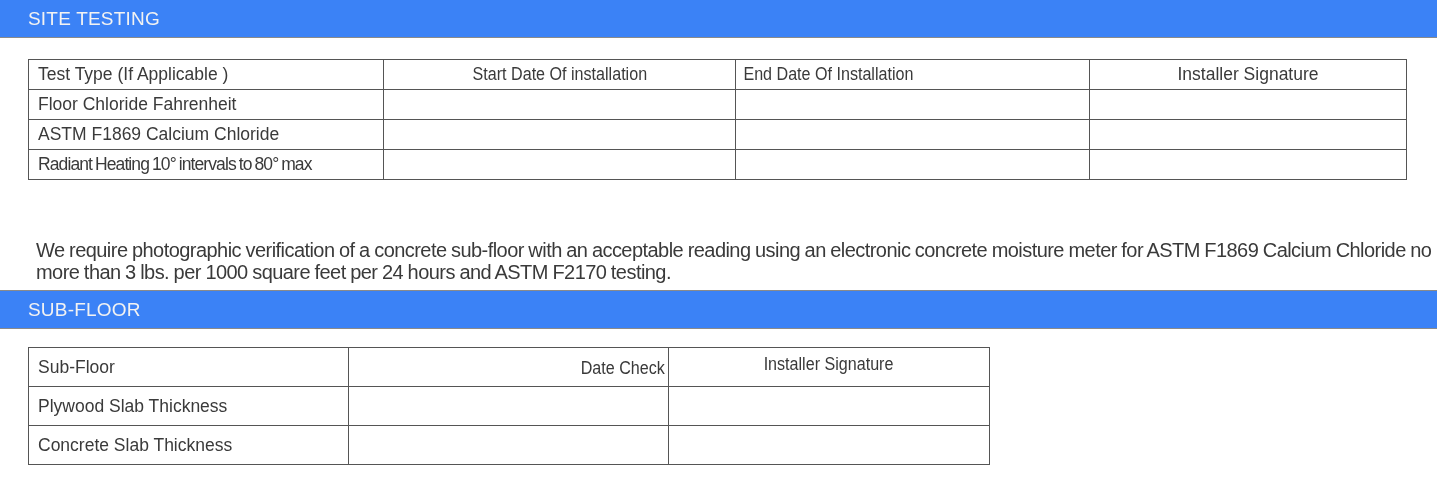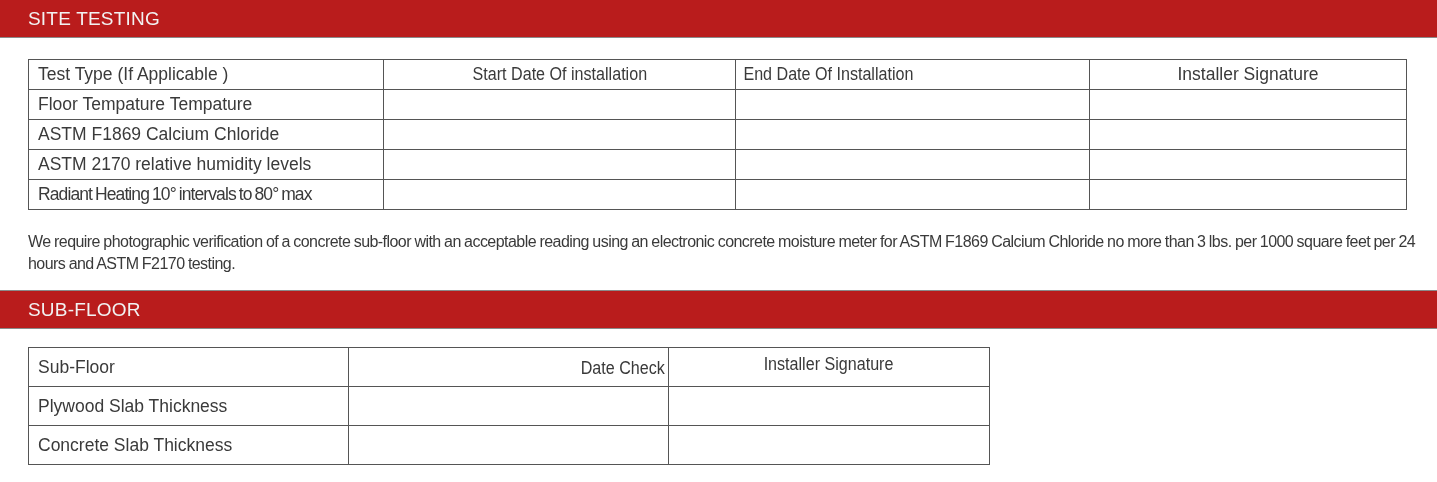--- a/index.html
+++ b/index.html
@@ -12,21 +12,21 @@
       height: 482px;
       position: relative;
       overflow: hidden;
       font-family: "Liberation Sans", "DejaVu Sans", sans-serif;
       color: #3a3a3a;
     }
     .section-bar {
       position: absolute;
       left: 0;
       width: 1437px;
-      background: #b91c1c;
+      background: #3b82f6;
       color: #f2f2f2;
       box-sizing: border-box;
       padding-left: 28px;
       font-size: 19px;
       letter-spacing: 0.2px;
       display: flex;
       align-items: center;
       border-bottom: 1px solid #8a8a8a;
     }
     #bar-site { top: 0; height: 38px; }
@@ -65,26 +65,26 @@
       display: inline-block;
       transform: scaleX(0.92);
       transform-origin: center;
     }
 
     #note {
       position: absolute;
       left: 28px;
       top: 231px;
       width: 1400px;
-      font-size: 16px;
+      font-size: 20px;
       line-height: 22px;
       color: #3a3a3a;
       letter-spacing: -0.55px;
       word-spacing: -0.5px;
-      margin: 0;
+      margin: 8px;
     }
 
     #table-sub {
       left: 28px;
       top: 347px;
       width: 961px;
     }
     #table-sub th, #table-sub td { height: 39px; }
     #table-sub .c0 { width: 320px; text-align: left; padding-left: 9px; }
     #table-sub .c1 { width: 320px; text-align: right; }
@@ -100,33 +100,27 @@
 
 <table class="grid" id="table-site">
   <tbody>
       <tr>
     <th class="c0">Test Type (If Applicable )</th>
     <th class="c1"><span class="condensed">Start Date Of installation</span></th>
     <th class="c2"><span class="condensed">End Date Of Installation</span></th>
     <th class="c3">Installer Signature</th>
   </tr>
   <tr>
-    <td class="c0">Floor Tempature Tempature</td>
+    <td class="c0">Floor Chloride Fahrenheit</td>
     <td class="c1"></td>
     <td class="c2"></td>
     <td class="c3"></td>
   </tr>
   <tr>
     <td class="c0">ASTM F1869 Calcium Chloride</td>
-    <td class="c1"></td>
-    <td class="c2"></td>
-    <td class="c3"></td>
-  </tr>
-  <tr>
-    <td class="c0">ASTM 2170 relative humidity levels</td>
     <td class="c1"></td>
     <td class="c2"></td>
     <td class="c3"></td>
   </tr>
   <tr>
     <td class="c0 narrow-text">Radiant Heating 10° intervals to 80° max</td>
     <td class="c1"></td>
     <td class="c2"></td>
     <td class="c3"></td>
   </tr>

